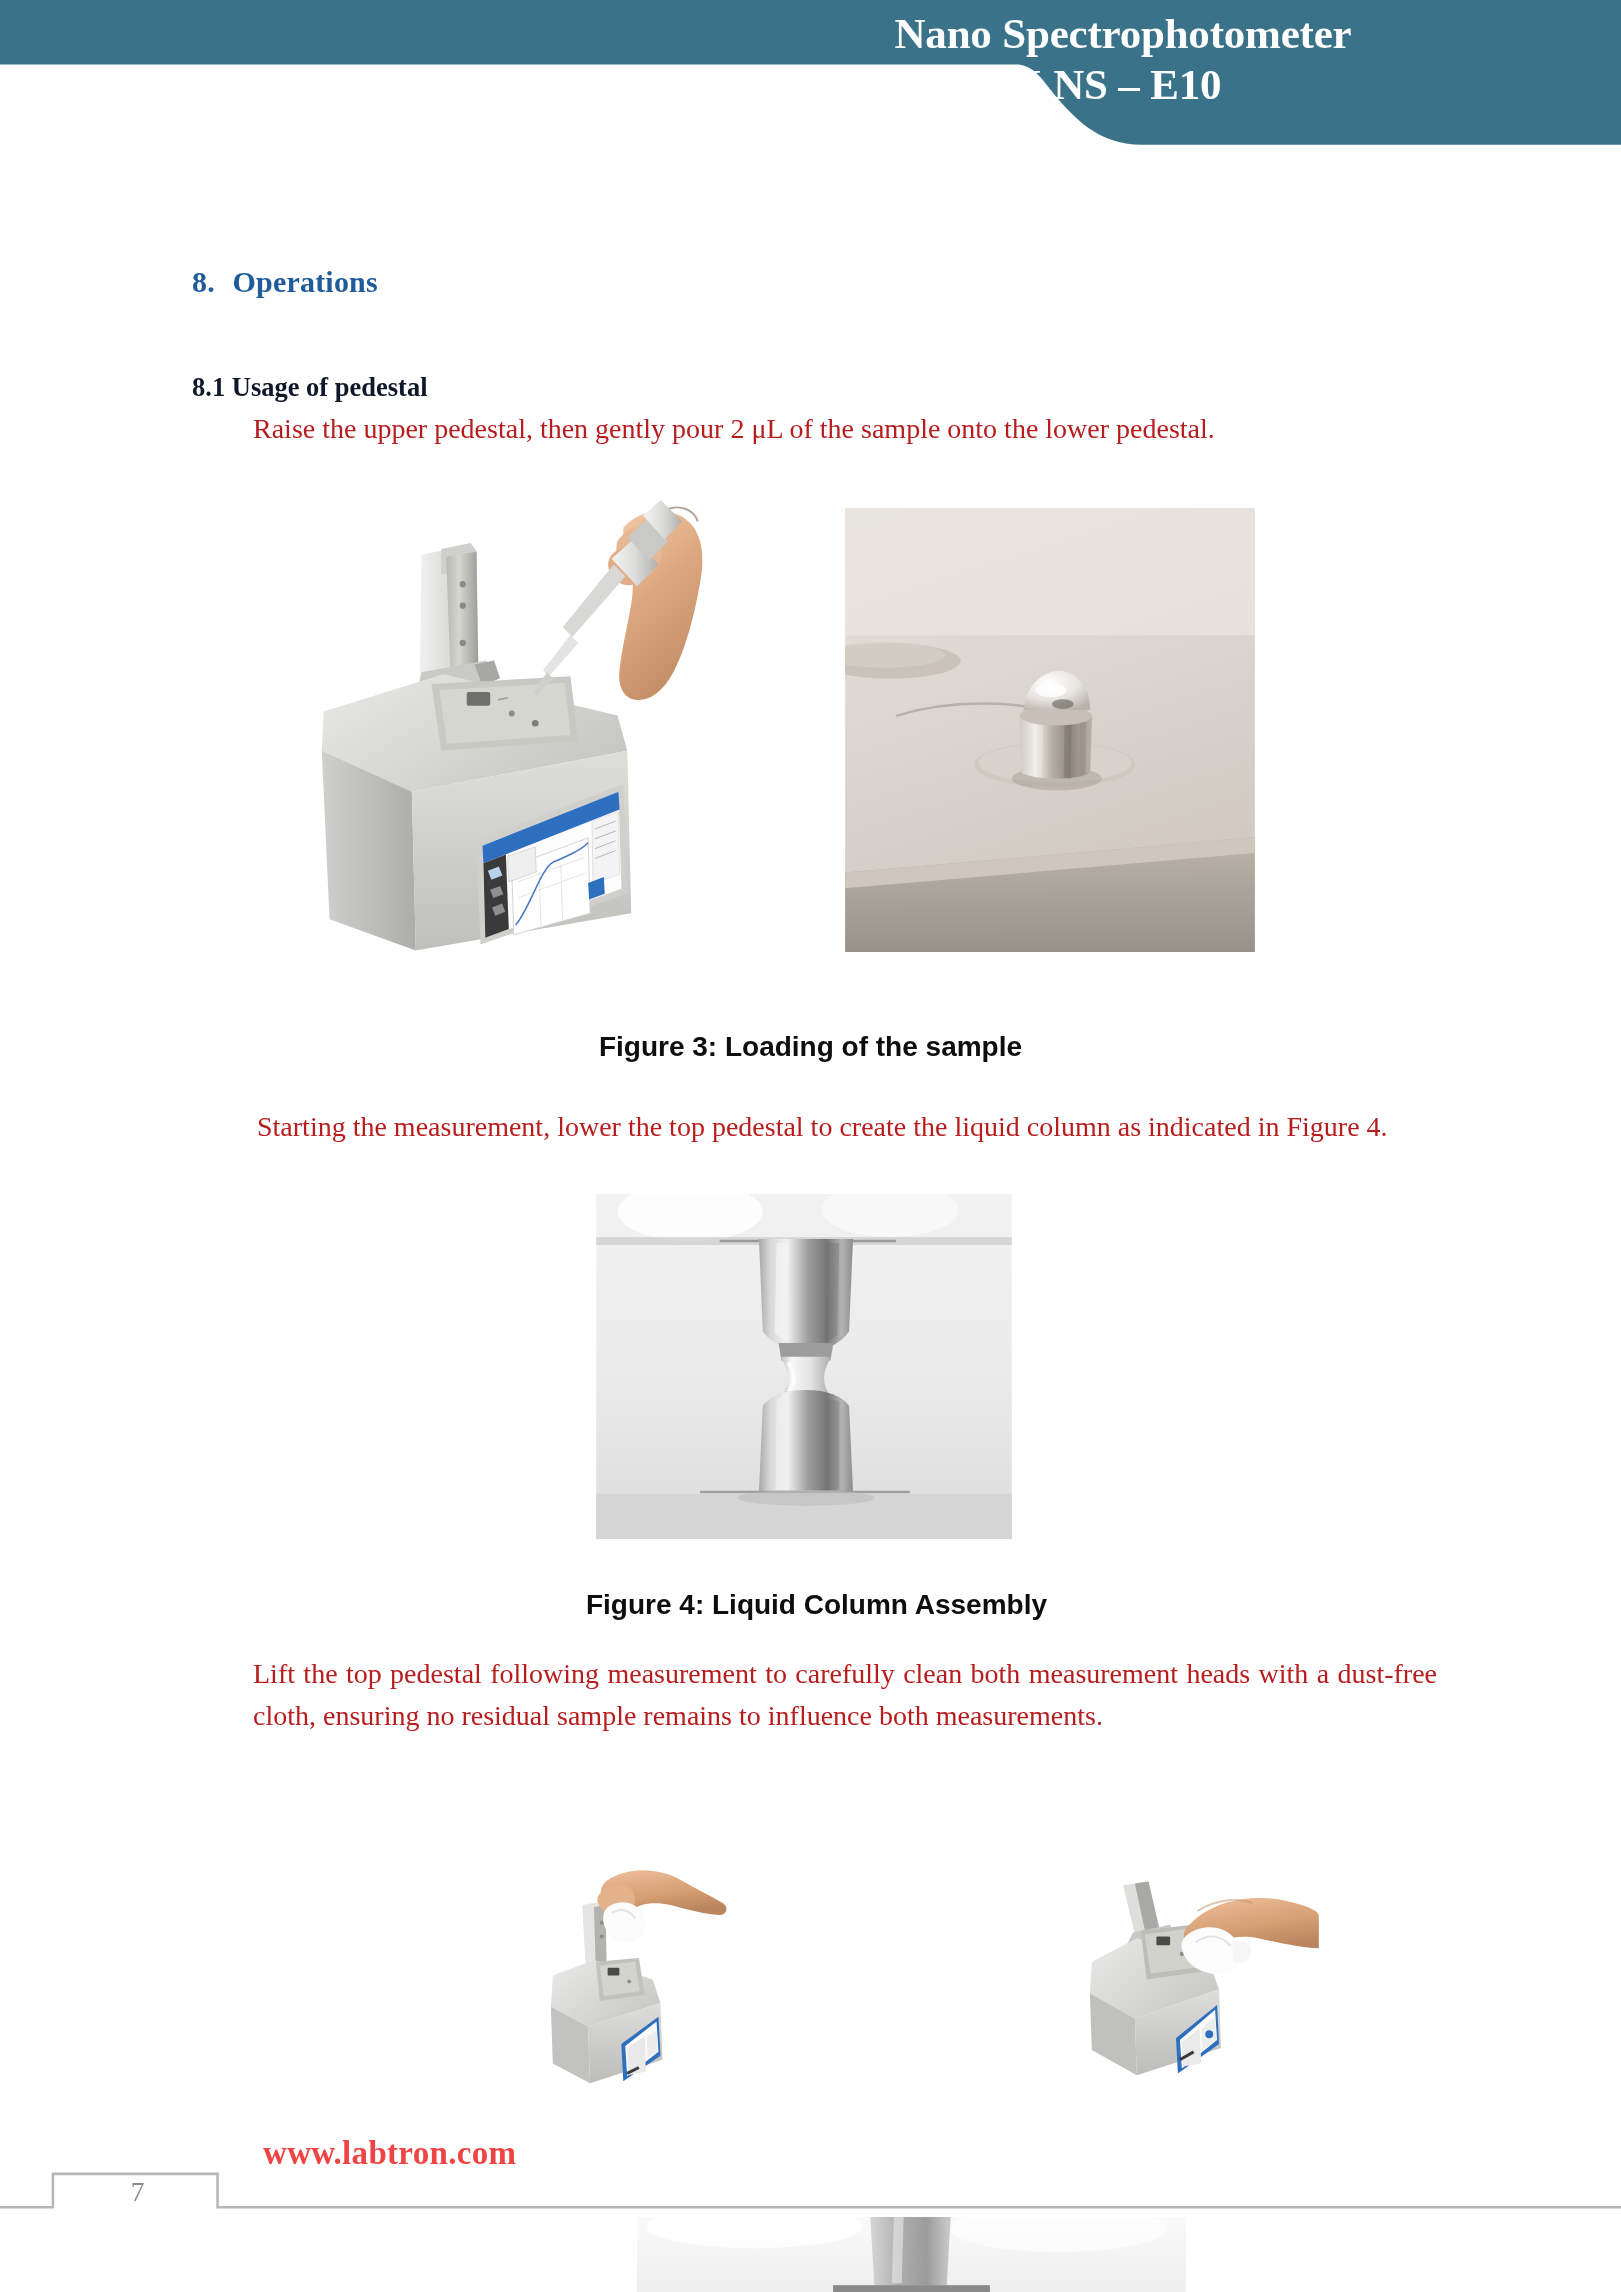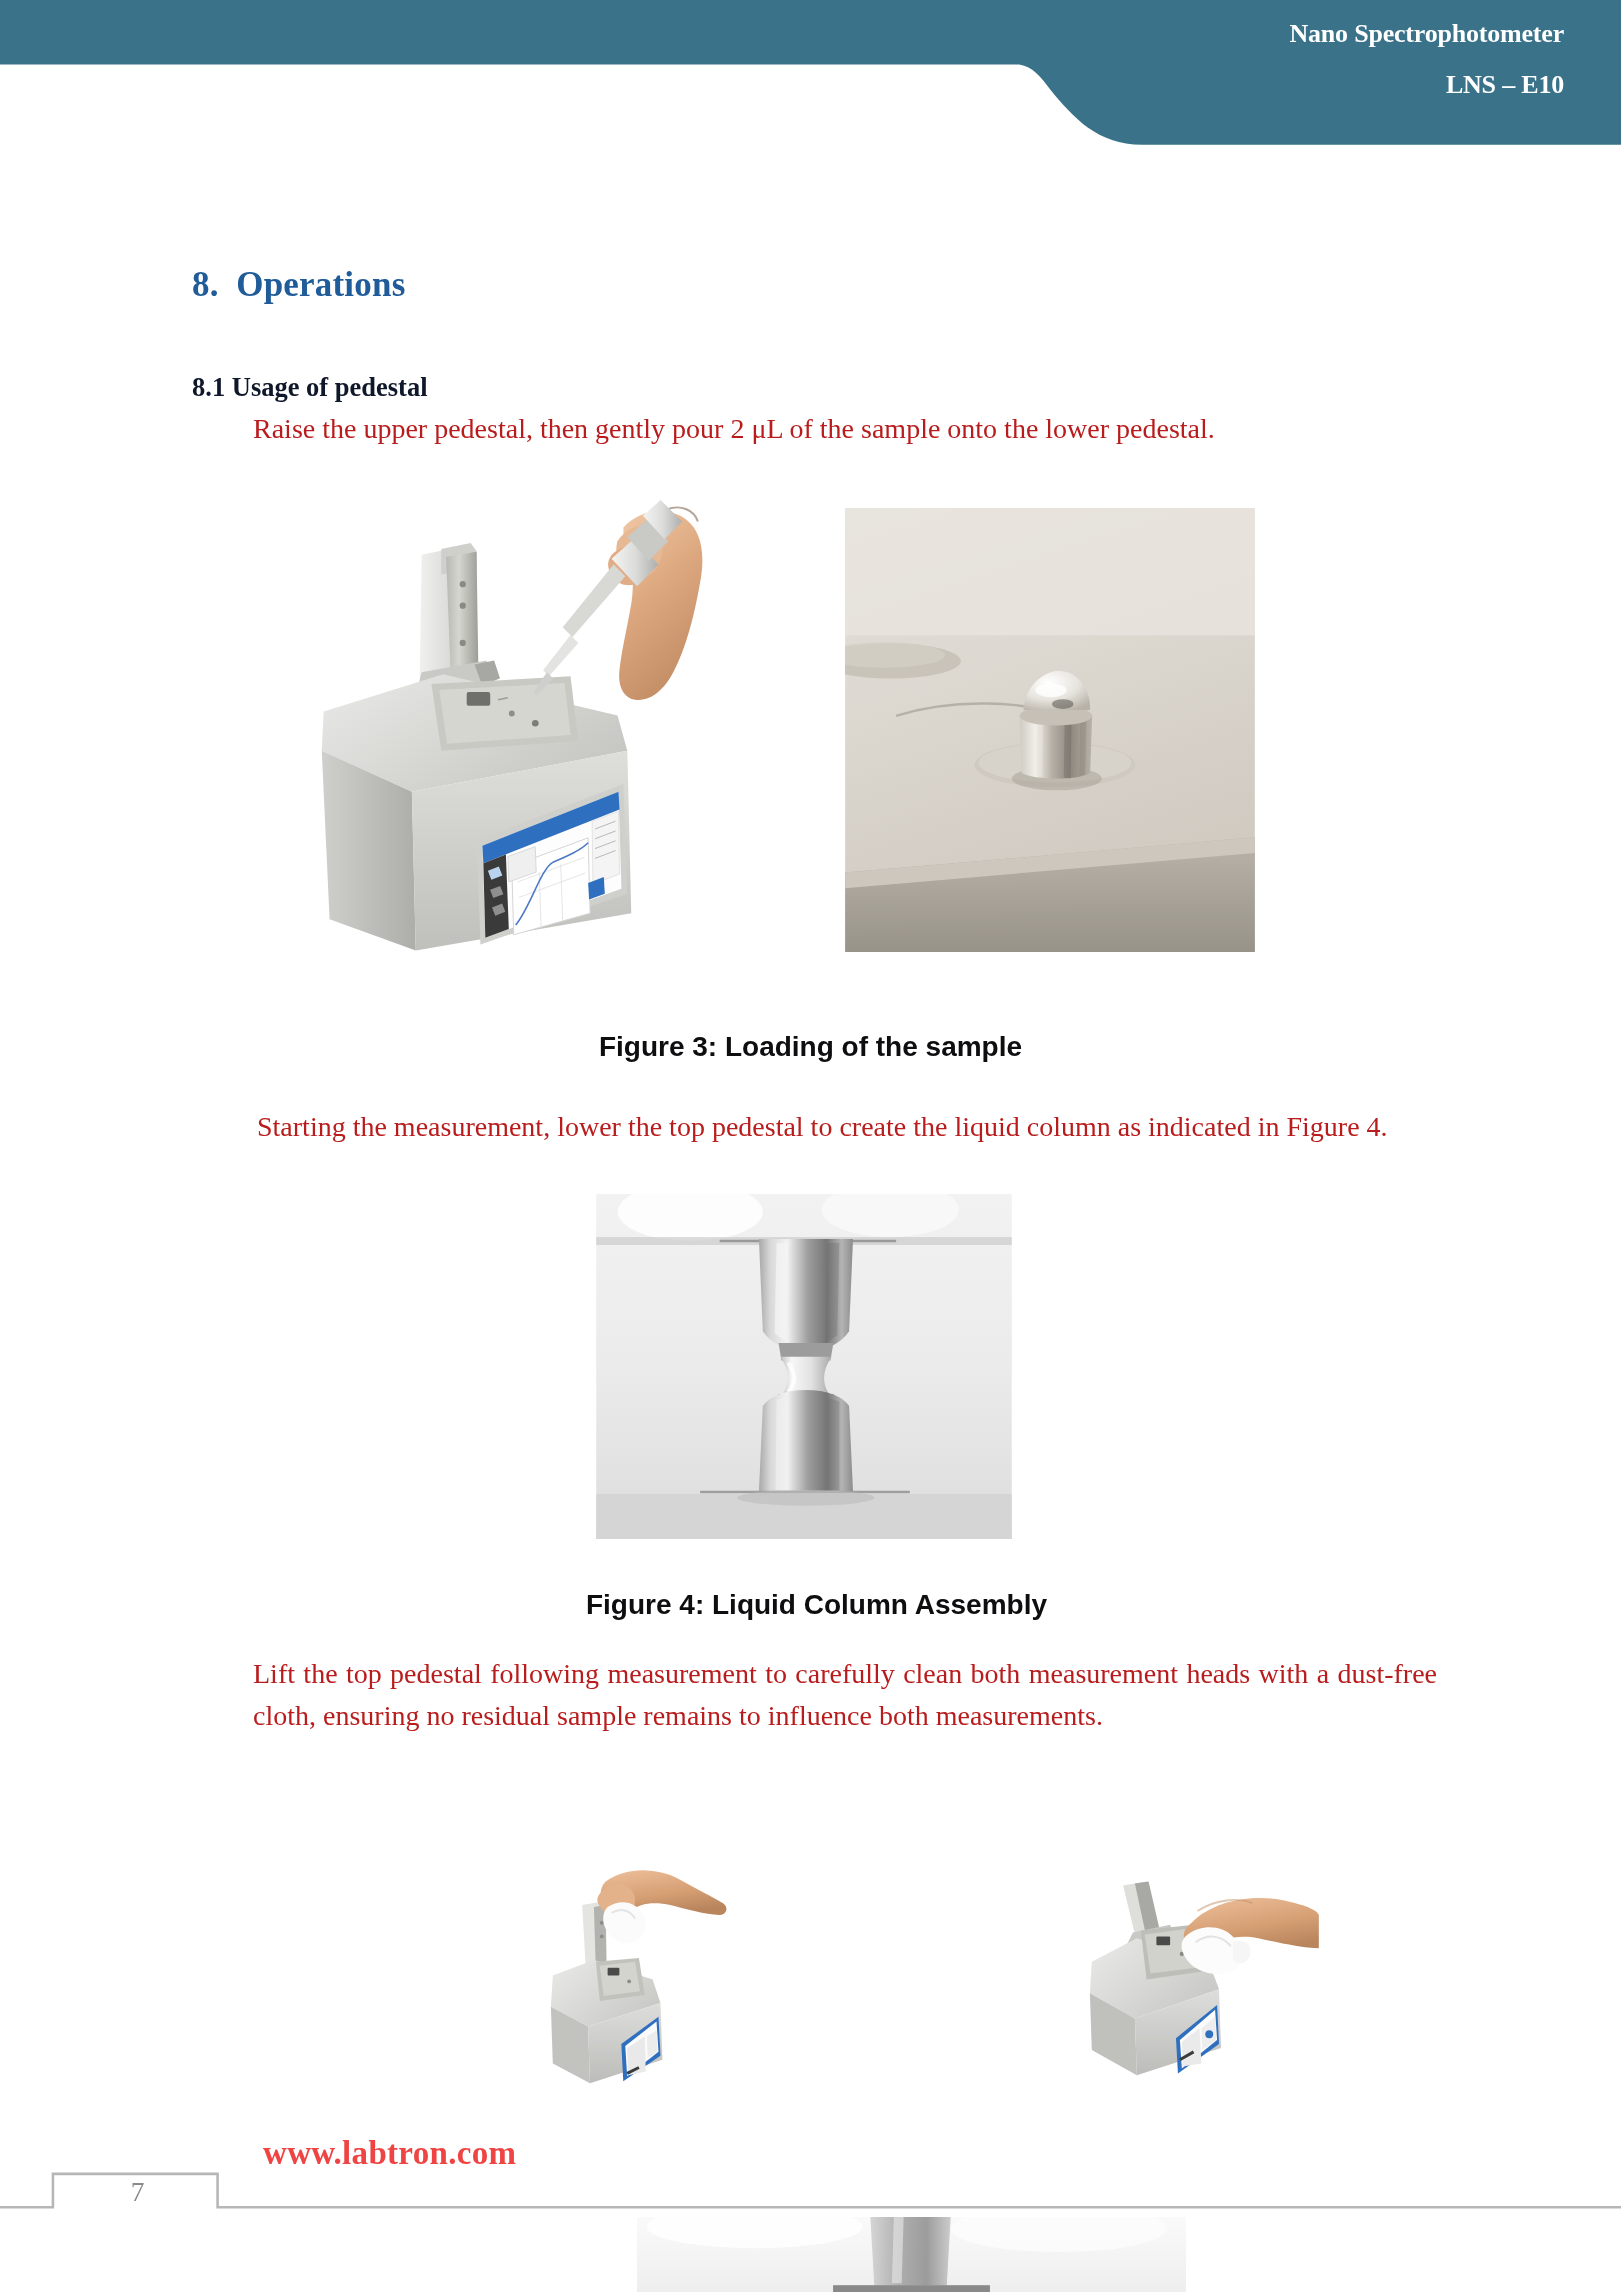--- a/index.html
+++ b/index.html
@@ -35,42 +35,43 @@
     top: 7.8px;
     right: 57px;
     text-align: right;
     width: 882px;
     z-index: 4;
   }
   .header-line {
     color: #ffffff;
     font-family: "Liberation Serif", "DejaVu Serif", serif;
     font-weight: bold;
-    font-size: 26px;
+    font-size: 43px;
     letter-spacing: -0.2px;
     line-height: 51px;
     white-space: nowrap;
+    text-align: center;
   }
 
   
   #content {
     position: absolute;
     top: 0; left: 0;
     width: 1621px;
     height: 2293px;
   }
 
   .section-heading {
     position: absolute;
     left: 192px;
     top: 265px;
     color: #1f5c99;
     font-family: "Liberation Serif", "DejaVu Serif", serif;
     font-weight: bold;
-    font-size: 35px;
+    font-size: 30px;
     letter-spacing: 0.2px;
     white-space: nowrap;
   }
   .section-heading .num { margin-right: 17.6px; }
 
   .subsection-heading {
     position: absolute;
     left: 192px;
     top: 372px;
     color: #0f172a;

